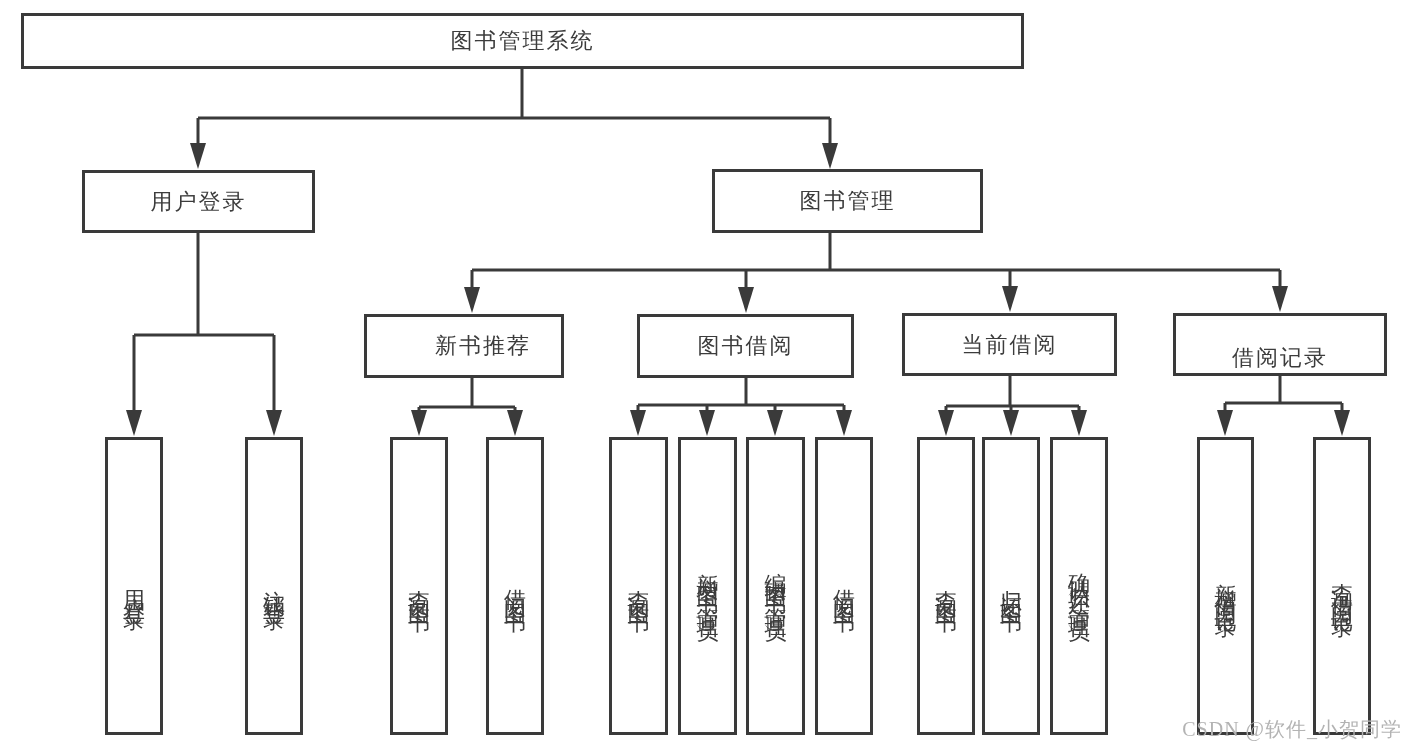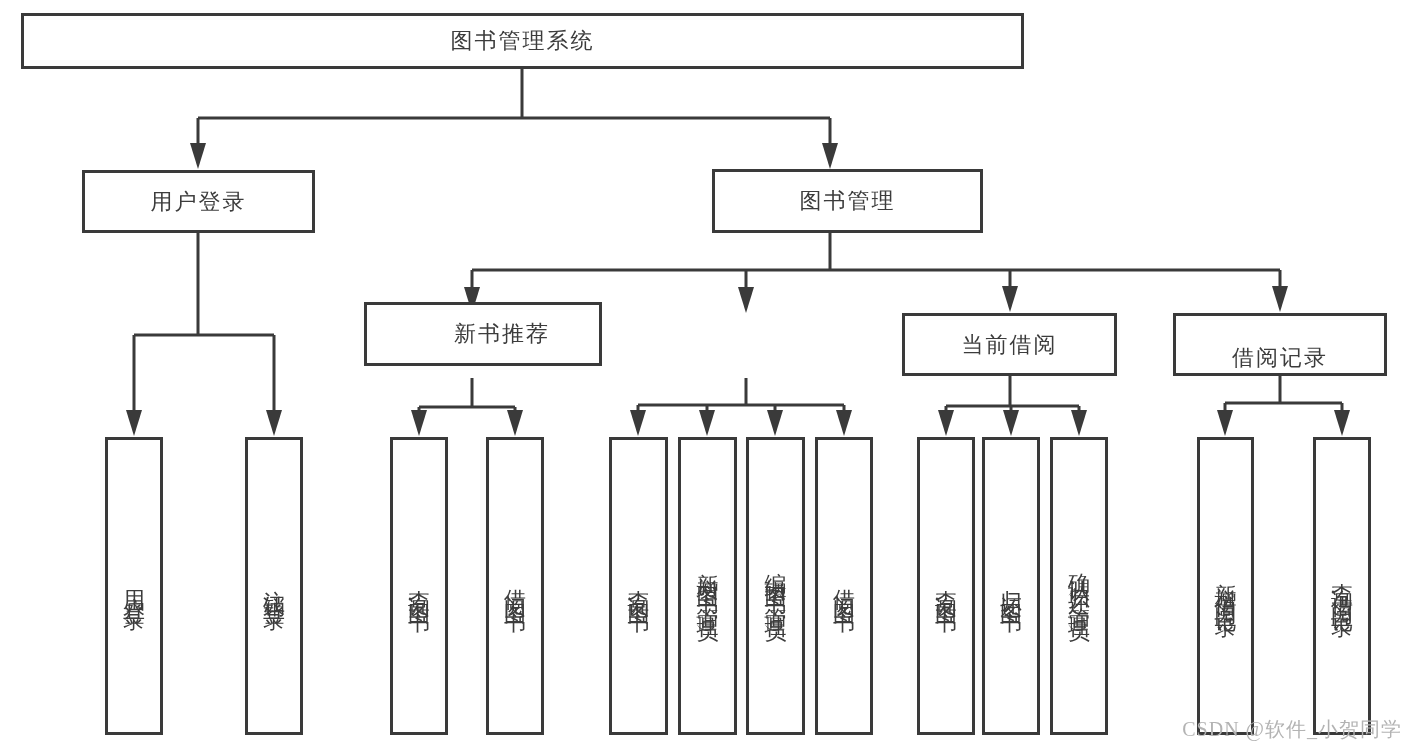--- a/index.html
+++ b/index.html
@@ -88,22 +88,25 @@
     <span>图书管理系统</span>
   </div>
 
   <div class="node hnode" style="left:82px; top:170px; width:233px; height:63px;">
     <span>用户登录</span>
   </div>
   <div class="node hnode" style="left:712px; top:169px; width:271px; height:64px;">
     <span>图书管理</span>
   </div>
 
-  <div class="node hnode" style="left:364px; top:302px; width:238px; height:64px;padding-left:38px;">
+  <div class="node hnode" style="left:364px; top:314px; width:200px; height:64px;padding-left:38px;">
     <span>新书推荐</span>
+  </div>
+  <div class="node hnode" style="left:637px; top:314px; width:217px; height:64px;">
+    <span>图书借阅</span>
   </div>
   <div class="node hnode" style="left:902px; top:313px; width:215px; height:63px;">
     <span>当前借阅</span>
   </div>
   <div class="node hnode" style="left:1173px; top:313px; width:214px; height:63px;align-items:flex-end;">
     <span>借阅记录</span>
   </div>
 
   <div class="node vnode" style="left:105px; top:437px; width:58px; height:298px;">
     <span>用户登录</span>

